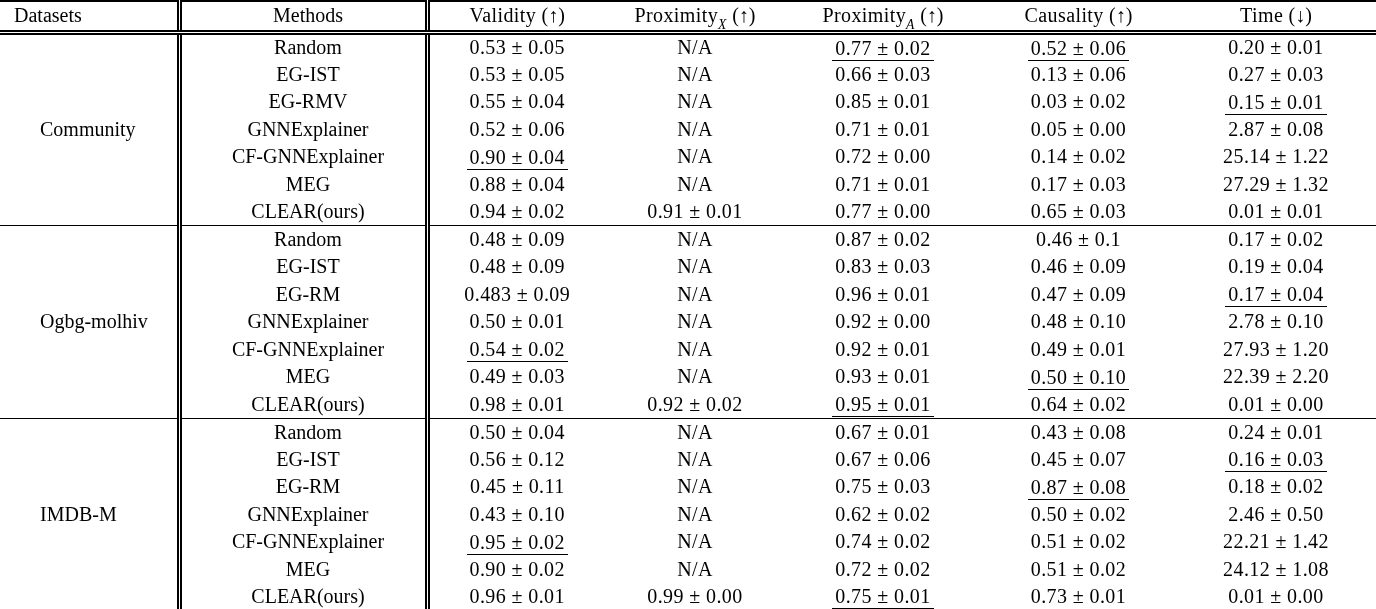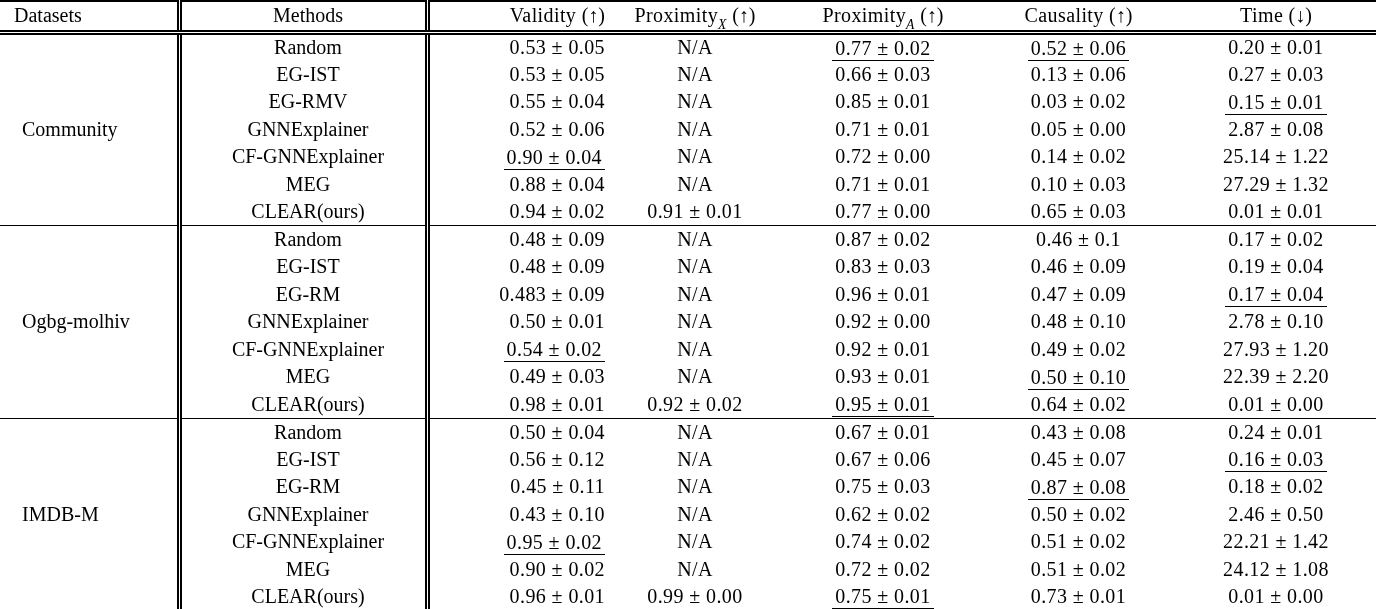--- a/index.html
+++ b/index.html
@@ -14,24 +14,24 @@
   th,td{
     padding:0;vertical-align:middle;font-weight:normal;
     font-size:20px;line-height:1.05;white-space:nowrap;overflow:hidden;
   }
   thead tr{height:31px;}
   tbody tr{height:27.5px;}
   thead th{border-top:2px solid #000;border-bottom:5px double #000;}
   tbody tr.section-start td{border-top:1.5px solid #000;}
   tbody tr:last-child td{border-bottom:2px solid #000;}
   .col-datasets{text-align:left;padding-left:14px;}
-  td.col-datasets{padding-left:22px;}
+  td.col-datasets{padding-left:40px;}
   .col-methods{text-align:center;padding-left:10px;border-left:5px double #000;}
   .col-metric{text-align:center;letter-spacing:0.4px;}
-  .dsep{border-left:5px double #000;text-align:right;}
+  .dsep{border-left:5px double #000;}
   .bold{font-weight:normal;}
   .underline{
     display:inline-block;border-bottom:1.5px solid #000;
     padding:3px 3px 1px 3px;
   }
   .plain{display:inline;}
   sub{
     font-size:0.68em;font-style:italic;line-height:0;
     position:relative;bottom:-2px;
   }
@@ -101,21 +101,21 @@
         <td class="col-metric"><span class="plain">N/A</span></td>
         <td class="col-metric"><span class="plain">0.72 ± 0.00</span></td>
         <td class="col-metric"><span class="plain">0.14 ± 0.02</span></td>
         <td class="col-metric"><span class="plain">25.14 ± 1.22</span></td>
       </tr>
       <tr>
         <td class="col-methods">MEG</td>
         <td class="col-metric dsep"><span class="plain">0.88 ± 0.04</span></td>
         <td class="col-metric"><span class="plain">N/A</span></td>
         <td class="col-metric"><span class="plain">0.71 ± 0.01</span></td>
-        <td class="col-metric"><span class="plain">0.10 ± 0.03</span></td>
+        <td class="col-metric"><span class="plain">0.17 ± 0.03</span></td>
         <td class="col-metric"><span class="plain">27.29 ± 1.32</span></td>
       </tr>
       <tr>
         <td class="col-methods bold">CLEAR(ours)</td>
         <td class="col-metric dsep"><span class="bold">0.94 ± 0.02</span></td>
         <td class="col-metric"><span class="bold">0.91 ± 0.01</span></td>
         <td class="col-metric"><span class="plain">0.77 ± 0.00</span></td>
         <td class="col-metric"><span class="bold">0.65 ± 0.03</span></td>
         <td class="col-metric"><span class="bold">0.01 ± 0.01</span></td>
       </tr>
@@ -150,21 +150,21 @@
         <td class="col-metric"><span class="plain">N/A</span></td>
         <td class="col-metric"><span class="plain">0.92 ± 0.00</span></td>
         <td class="col-metric"><span class="plain">0.48 ± 0.10</span></td>
         <td class="col-metric"><span class="plain">2.78 ± 0.10</span></td>
       </tr>
       <tr>
         <td class="col-methods">CF-GNNExplainer</td>
         <td class="col-metric dsep"><span class="underline">0.54 ± 0.02</span></td>
         <td class="col-metric"><span class="plain">N/A</span></td>
         <td class="col-metric"><span class="plain">0.92 ± 0.01</span></td>
-        <td class="col-metric"><span class="plain">0.49 ± 0.02</span></td>
+        <td class="col-metric"><span class="plain">0.49 ± 0.01</span></td>
         <td class="col-metric"><span class="plain">27.93 ± 1.20</span></td>
       </tr>
       <tr>
         <td class="col-methods">MEG</td>
         <td class="col-metric dsep"><span class="plain">0.49 ± 0.03</span></td>
         <td class="col-metric"><span class="plain">N/A</span></td>
         <td class="col-metric"><span class="plain">0.93 ± 0.01</span></td>
         <td class="col-metric"><span class="underline">0.50 ± 0.10</span></td>
         <td class="col-metric"><span class="plain">22.39 ± 2.20</span></td>
       </tr>

